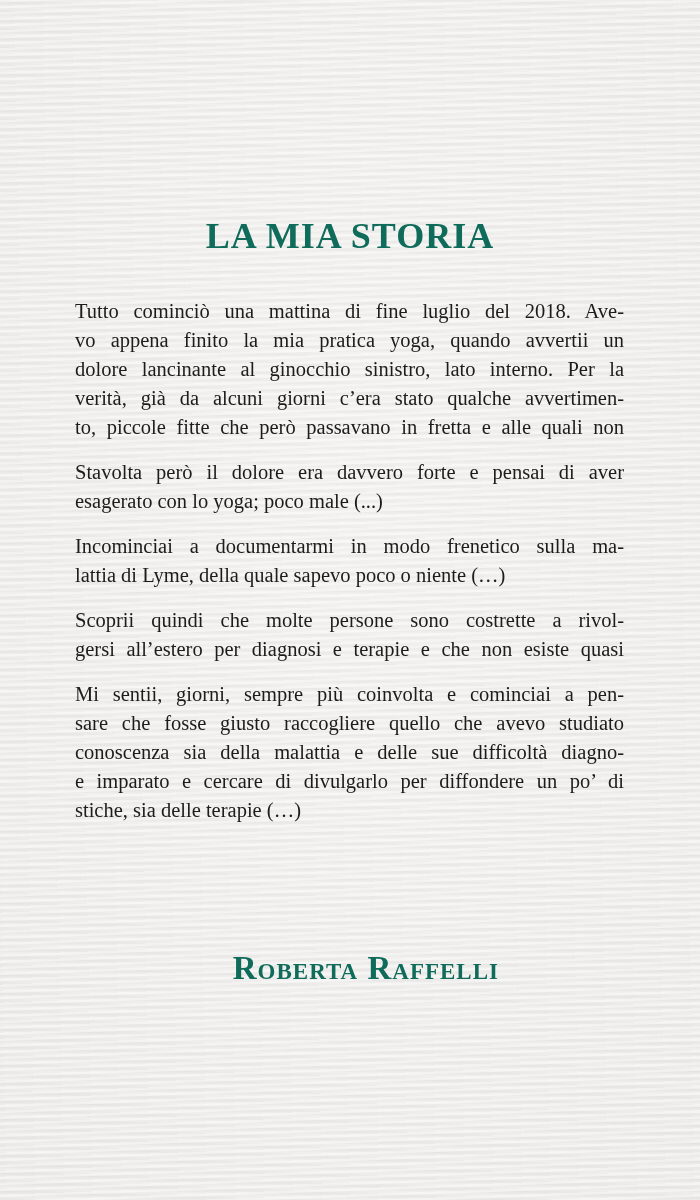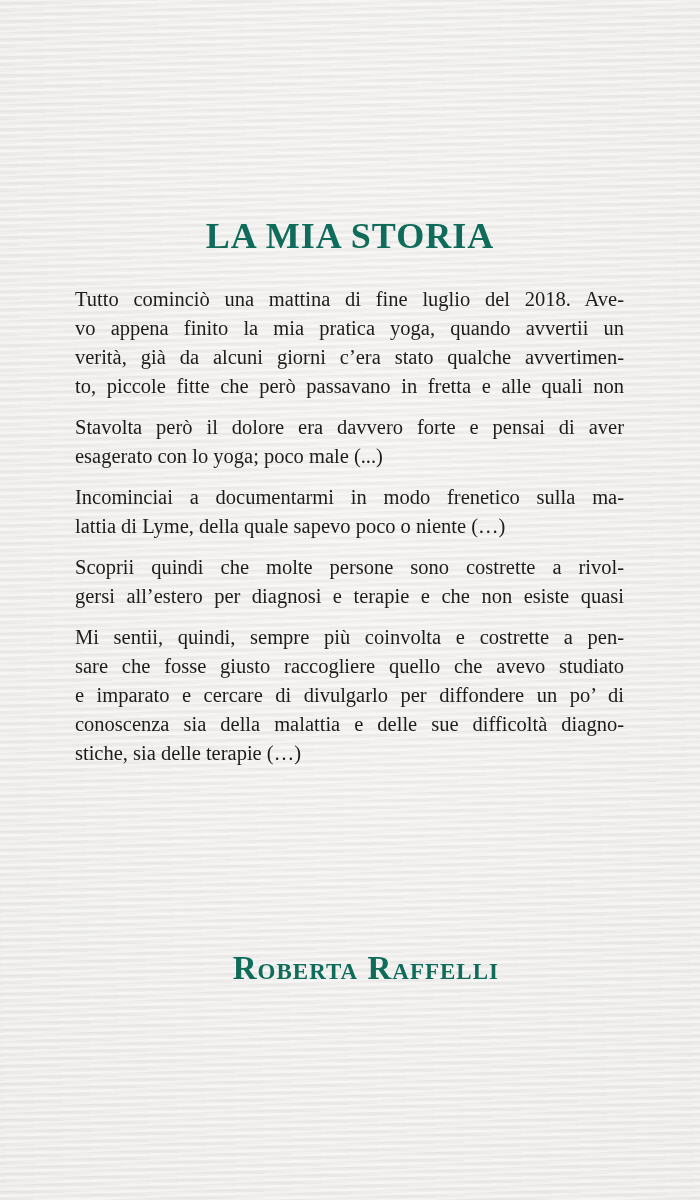--- a/index.html
+++ b/index.html
@@ -40,21 +40,21 @@
     .body-text {
       position: absolute;
       left: 75px;
       top: 281px;
       width: 549px;
       font-family: "Liberation Serif", "DejaVu Serif", serif;
       font-size: 20.5px;
       color: #1e1c1a;
     }
     .para {
-      margin: 4px 0 12px 0;
+      margin: 16px 0 12px 0;
     }
     .line {
       display: block;
       height: 29px;
       line-height: 29px;
       white-space: nowrap;
       text-align: justify;
       text-align-last: justify;
     }
     .line.last {
@@ -78,20 +78,21 @@
 
 <div class="page">
 
   <h1 class="title" style="color: rgb(15, 107, 90);">LA MIA STORIA</h1>
 
   <div class="body-text" style="color: rgb(30, 28, 26);">
 
     <p class="para">
       <span class="line">Tutto cominciò una mattina di fine luglio del 2018. Ave-</span>
       <span class="line">vo appena finito la mia pratica yoga, quando avvertii un</span>
+      <span class="line">dolore lancinante al ginocchio sinistro, lato interno. Per la</span>
       <span class="line">verità, già da alcuni giorni c’era stato qualche avvertimen-</span>
       <span class="line">to, piccole fitte che però passavano in fretta e alle quali non</span>
     </p>
 
     <p class="para">
       <span class="line">Stavolta però il dolore era davvero forte e pensai di aver</span>
       <span class="line last">esagerato con lo yoga; poco male (...)</span>
     </p>
 
 
@@ -99,24 +100,24 @@
       <span class="line">Incominciai a documentarmi in modo frenetico sulla ma-</span>
       <span class="line last">lattia di Lyme, della quale sapevo poco o niente (…)</span>
     </p>
 
     <p class="para">
       <span class="line">Scoprii quindi che molte persone sono costrette a rivol-</span>
       <span class="line">gersi all’estero per diagnosi e terapie e che non esiste quasi</span>
     </p>
 
     <p class="para">
-      <span class="line">Mi sentii, quindi, sempre più coinvolta e costrette a pen-</span>
+      <span class="line">Mi sentii, giorni, sempre più coinvolta e cominciai a pen-</span>
       <span class="line">sare che fosse giusto raccogliere quello che avevo studiato</span>
+      <span class="line">conoscenza sia della malattia e delle sue difficoltà diagno-</span>
       <span class="line">e imparato e cercare di divulgarlo per diffondere un po’ di</span>
-      <span class="line">conoscenza sia della malattia e delle sue difficoltà diagno-</span>
       <span class="line last">stiche, sia delle terapie (…)</span>
     </p>
 
   </div>
 
   <p class="signature" style="color: rgb(15, 107, 90);">Roberta Raffelli</p>
 
 </div>
 
 </body></html>

